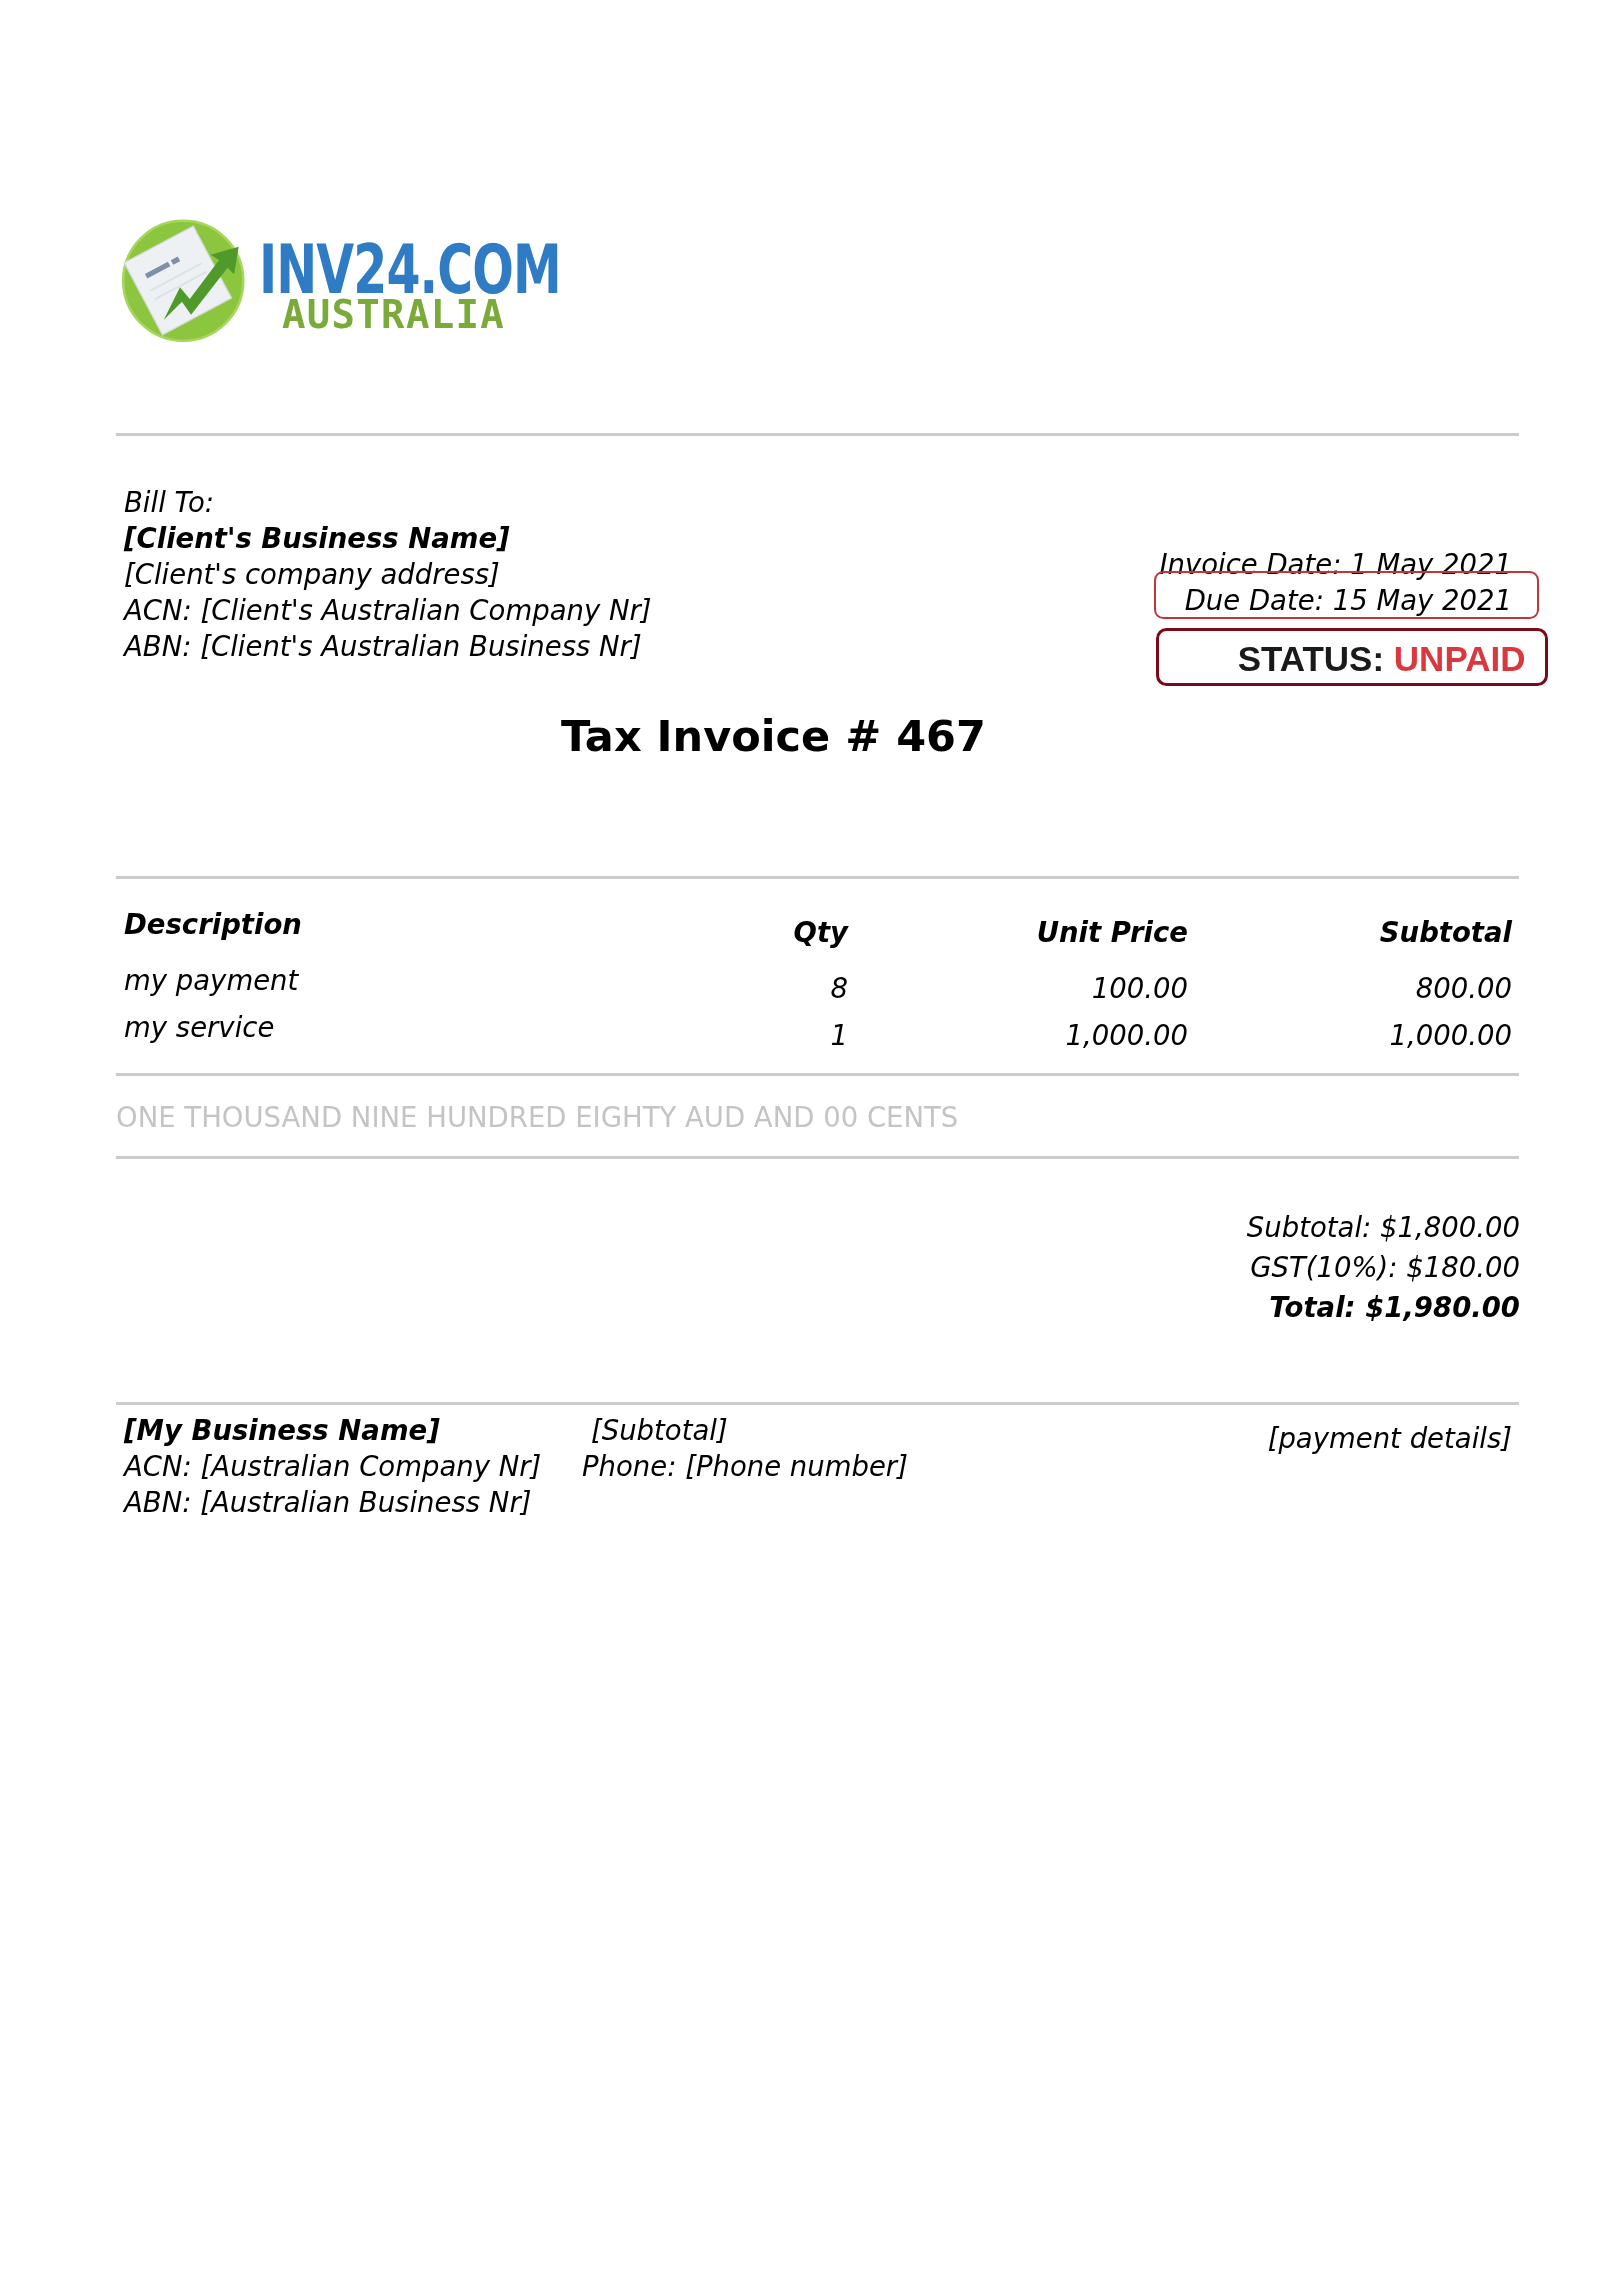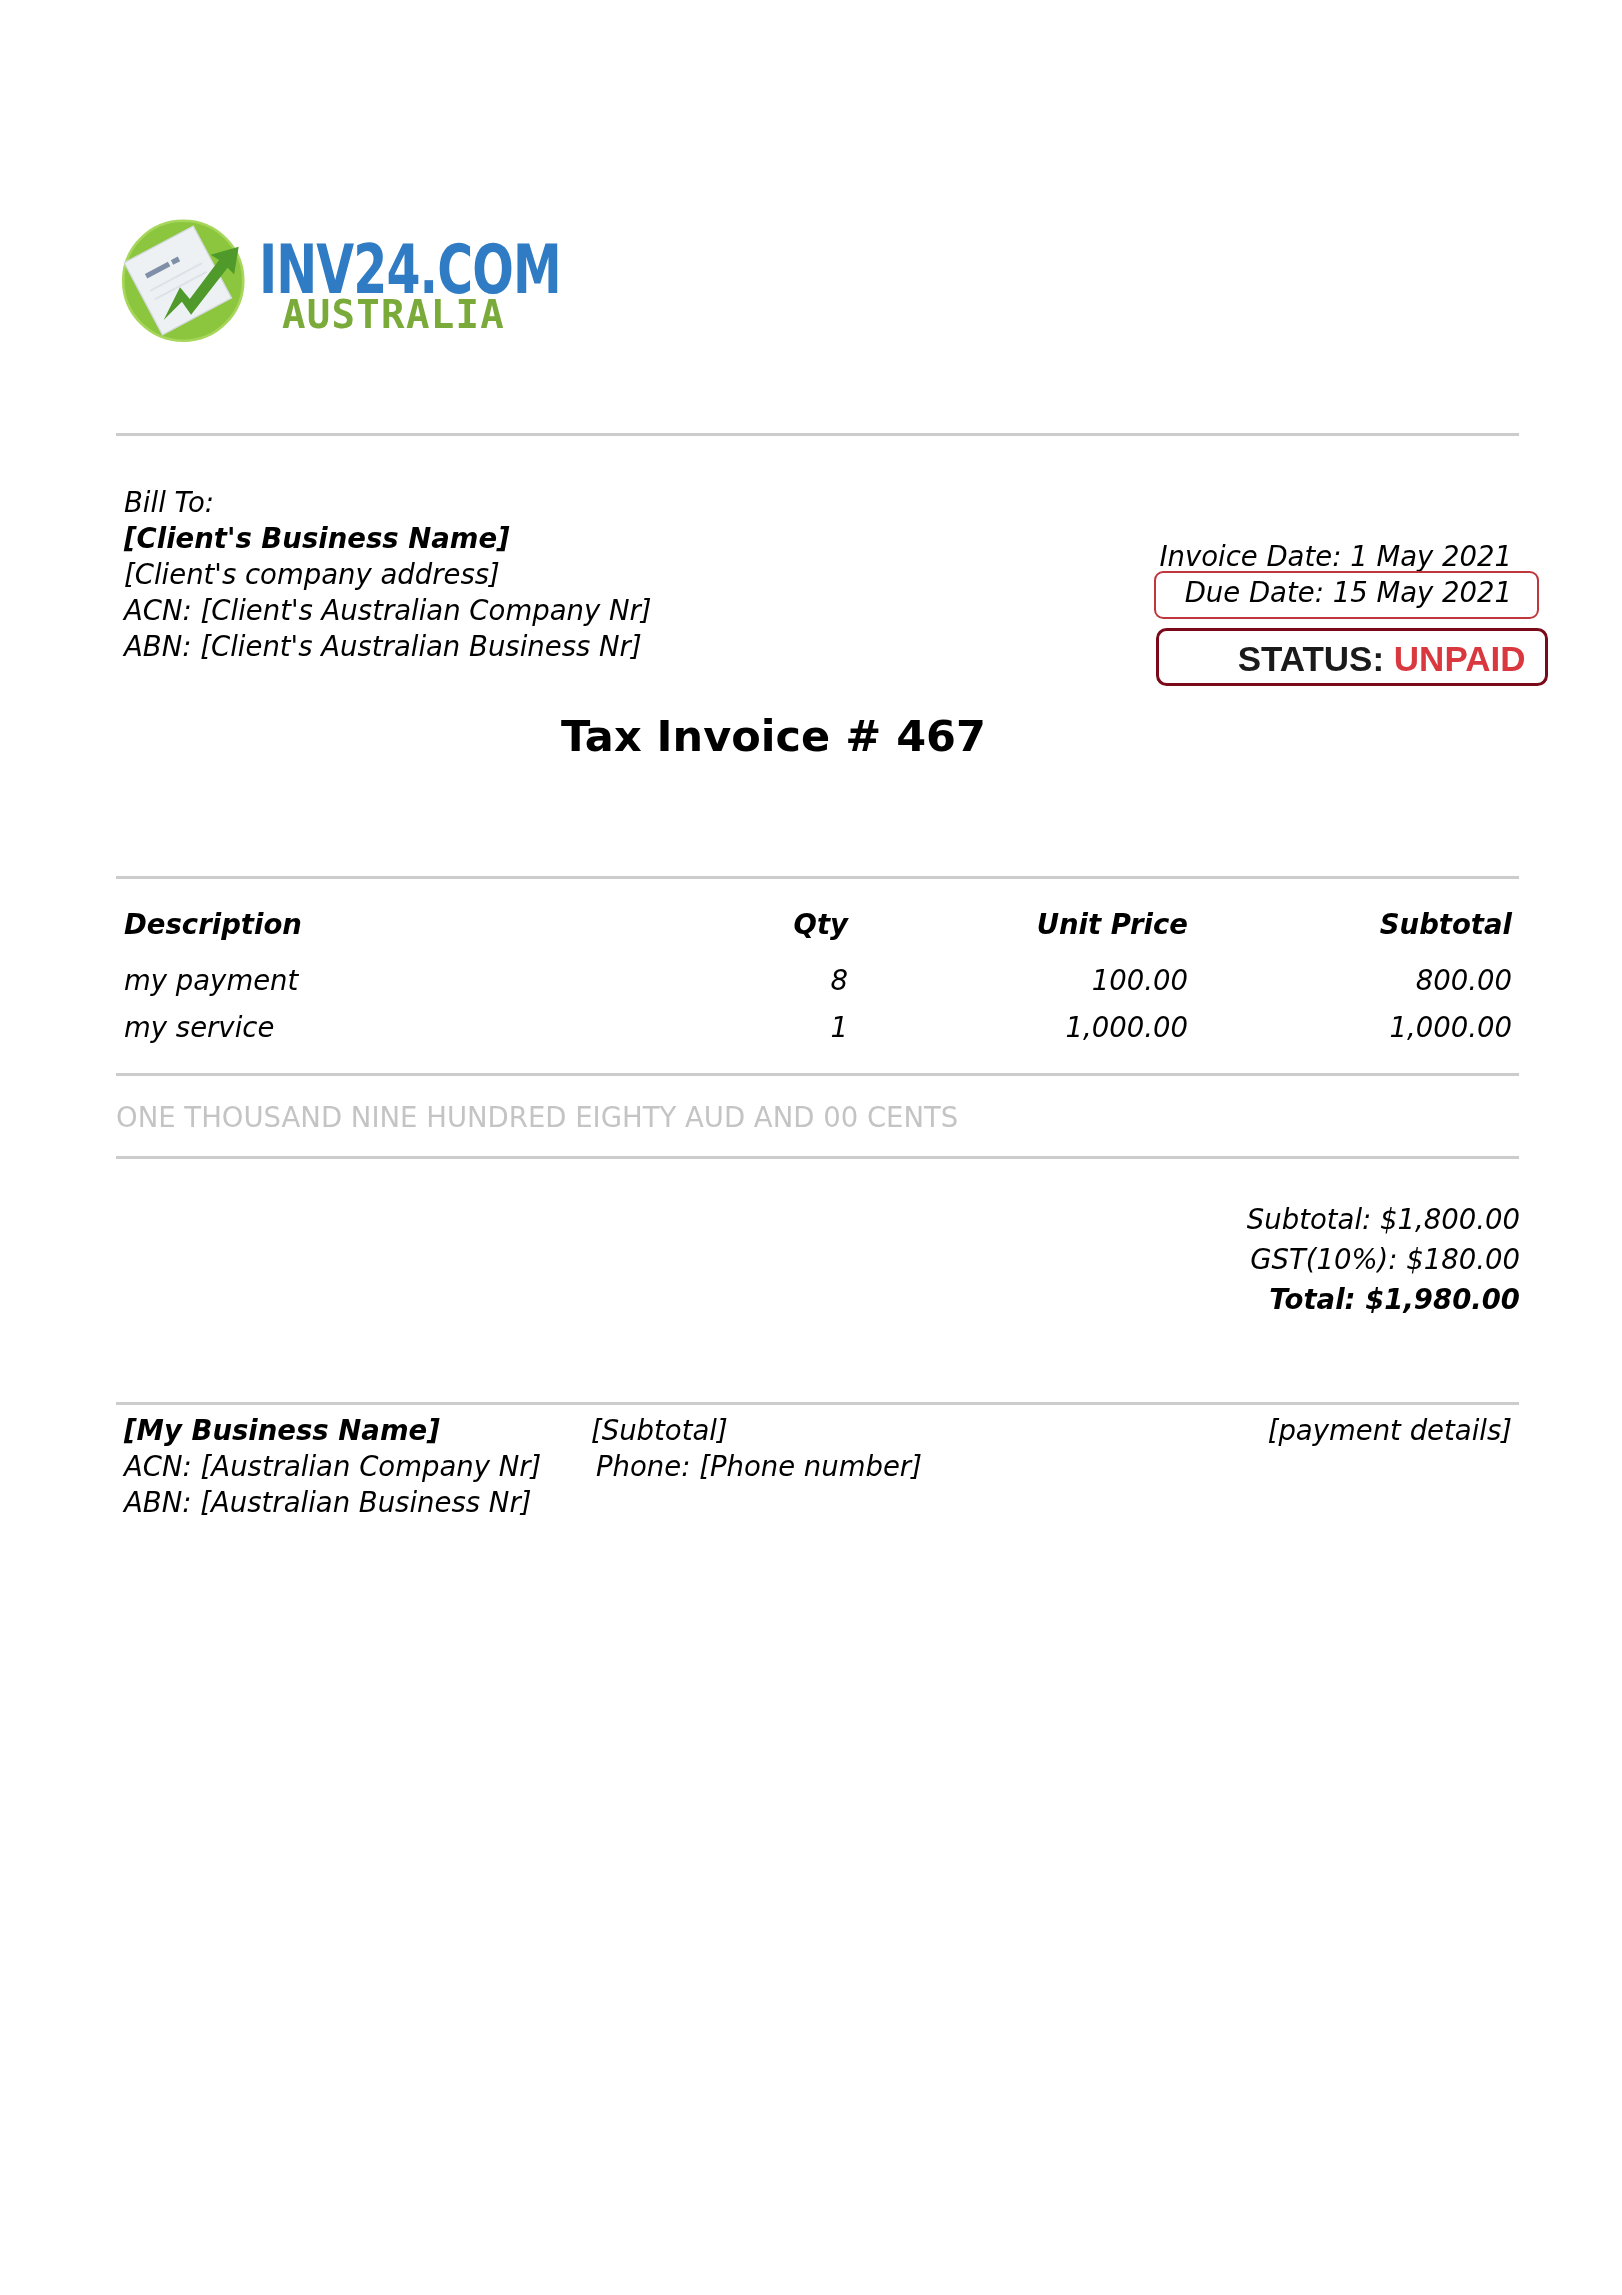--- a/index.html
+++ b/index.html
@@ -2,21 +2,21 @@
 <html style="font-size:10.5px"><head>
 <meta charset="utf-8">
 <style>
   html, body { margin: 0; padding: 0; background: #ffffff; }
   body { width: 1623px; height: 2295px; position: relative; overflow: hidden;
          font-family: "DejaVu Sans", sans-serif; color: #000; }
   .abs { position: absolute; }
   .hr { position: absolute; left: 116px; width: 1403px; height: 2.6px; background: #cccccc; }
   .t { position: absolute; font-size: 27.5px; line-height: 36px; white-space: nowrap; font-style: italic; }
   .b { font-weight: bold; }
-  .r { text-align: right; }
+  .r { text-align: right; margin-top: 8px; }
 
   
   .logo { left: 118px; top: 209px; width: 406px; height: 137px; }
   .logo-text1 { position: absolute; left: 141px; top: 25px; font-family: "DejaVu Sans", sans-serif;
                 font-weight: bold; font-size: 68px; line-height: 72px; color: #2f7cc4;
                 transform: scaleX(0.72); transform-origin: left top; letter-spacing: -1.3px; }
   .logo-text2 { position: absolute; left: 144px; top: 85px; font-family: "DejaVu Sans Mono", monospace;
                 font-weight: bold; font-size: 39px; line-height: 42px; color: #7aab3a; letter-spacing: 1.3px; margin-left: 20px; }
 
   
@@ -108,16 +108,16 @@
   <div class="t b r" style="right:103px;top:1281px">Total: $1,980.00</div>
 </div>
 
 <div class="hr" style="top:1402px"></div>
 
 <div>
   <div class="t b" style="left:124px;top:1412px">[My Business Name]</div>
   <div class="t" style="left:124px;top:1448px">ACN: [Australian Company Nr]</div>
   <div class="t" style="left:124px;top:1484px">ABN: [Australian Business Nr]</div>
   <div class="t" style="left:591px;top:1412px">[Subtotal]</div>
-  <div class="t" style="left:596px;top:1448px">Phone: [Phone number]</div>
+  <div class="t" style="left:582px;top:1448px">Phone: [Phone number]</div>
   <div class="t r" style="right:111px;top:1412px">[payment details]</div>
 </div>
 
 
 </body></html>

